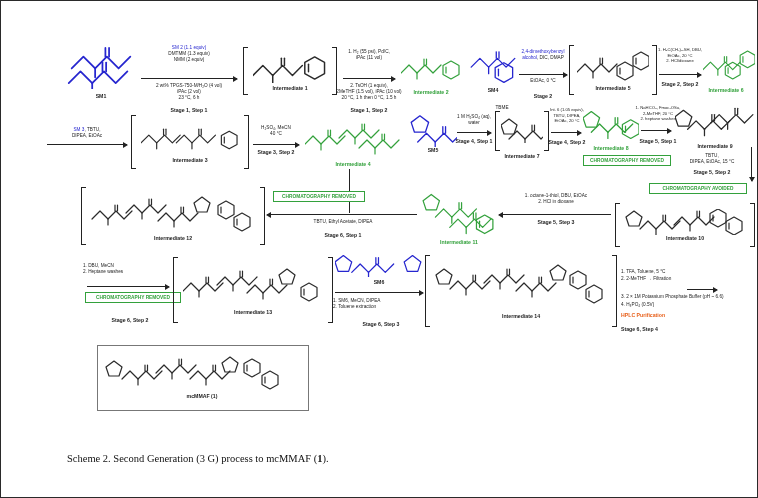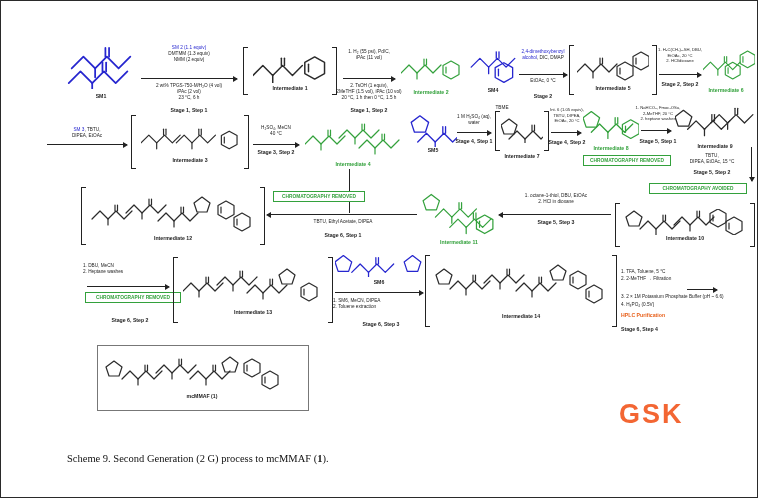--- a/index.html
+++ b/index.html
@@ -328,19 +328,18 @@
       <use href="#g-pent" x="0" y="8"></use>
       <use href="#g-zig" x="16" y="12"></use>
       <use href="#g-zig" x="50" y="6"></use>
       <use href="#g-zig" x="84" y="12"></use>
       <use href="#g-pent" x="116" y="4"></use>
       <use href="#g-hex" x="138" y="6"></use>
       <use href="#g-hex" x="156" y="18"></use>
     </svg>
   <div class="lb" style="left:100px;top:392px;width:202px">mcMMAF (1)</div>
 
-  <div class="gsk" style="left:618px;top:398px">GSK</div>
 
   <div class="caption" style="left:66px;top:452px;width:620px">
-    <span>Scheme 9. Second Generation (2 G) process to mcMMAF (</span><b>1</b><span>).</span>
+    <span>Scheme 2. Second Generation (3 G) process to mcMMAF (</span><b>1</b><span>).</span>
   </div>
 
 </div>
 
 </body></html>

